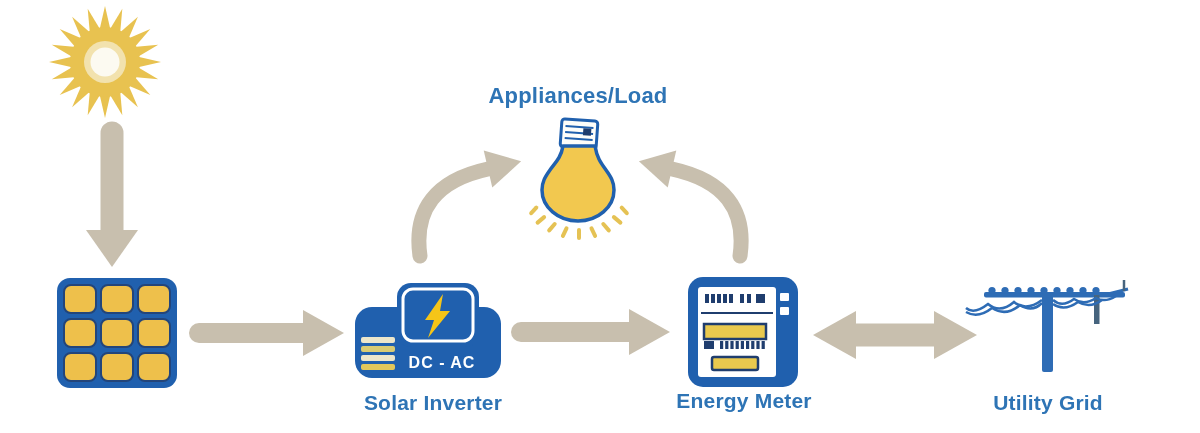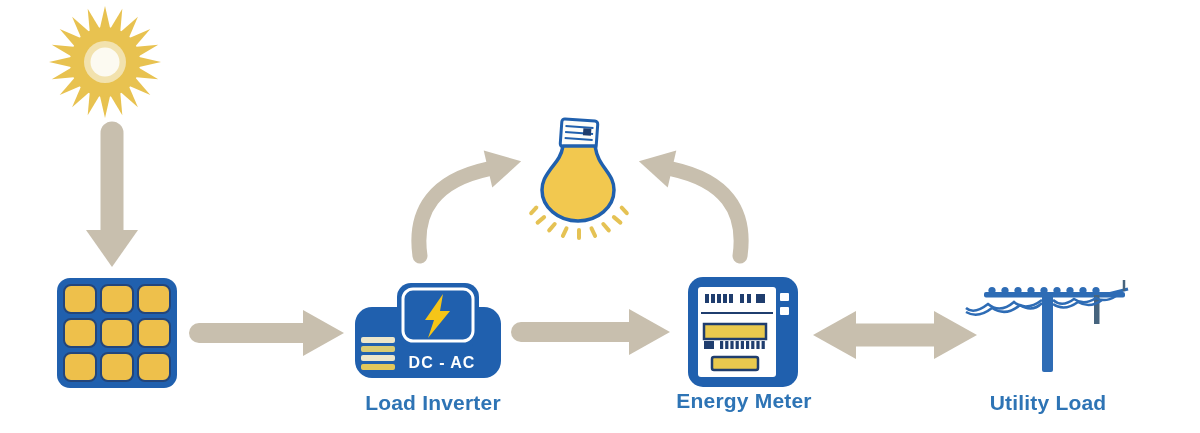--- a/index.html
+++ b/index.html
@@ -114,21 +114,21 @@
     <rect x="50" y="9" width="70" height="52" rx="10" fill="none" stroke="#FFFFFF" stroke-width="3"></rect>
     <polygon points="90,14 72,40 81,40 75,58 97,31 87,31" fill="#F5C518"></polygon>
     <g>
       <rect x="8" y="57" width="34" height="6" rx="2" fill="#ECE6CB"></rect>
       <rect x="8" y="66" width="34" height="6" rx="2" fill="#D8CB74"></rect>
       <rect x="8" y="75" width="34" height="6" rx="2" fill="#ECE6CB"></rect>
       <rect x="8" y="84" width="34" height="6" rx="2" fill="#E3C85B"></rect>
     </g>
     <text x="89" y="88" text-anchor="middle" font-family="Liberation Sans, sans-serif" font-size="16" font-weight="bold" letter-spacing="1" fill="#FFFFFF">DC - AC</text>
   </svg>
-  <div class="node-label" style="left:433px;top:391px">Load Inverter</div>
+  <div class="node-label" style="left:433px;top:391px">Solar Inverter</div>
 
   <svg class="abs" style="left:688px;top:277px" width="110" height="110" viewBox="0 0 110 110">
     <rect x="0" y="0" width="110" height="110" rx="15" fill="#2060AE"></rect>
     <rect x="10" y="10" width="78" height="90" rx="3" fill="#FFFFFF"></rect>
 
     <g fill="#1F3D6E">
       <rect x="17" y="17" width="4" height="9"></rect>
       <rect x="23" y="17" width="4" height="9"></rect>
       <rect x="29" y="17" width="4" height="9"></rect>
       <rect x="35" y="17" width="4" height="9"></rect>
@@ -183,22 +183,23 @@
 
     <rect x="136" y="23" width="5.5" height="29" fill="#46647E"></rect>
 
     <g stroke="#2E6CB5" stroke-width="2.5" fill="none">
       <path d="M8,36 Q16,43 30,32 Q42,42 56,30 Q68,40 84,28"></path>
       <path d="M8,40 Q20,47 34,36 Q48,45 62,33 Q74,41 84,31"></path>
       <path d="M95,28 Q104,36 116,27 Q126,34 138,26 Q147,31 158,24"></path>
       <path d="M95,32 Q106,40 120,30 Q132,37 144,28"></path>
     </g>
   </svg>
-  <div class="node-label" style="left:1048px;top:391px">Utility Load</div>
-
+  <div class="node-label" style="left:1048px;top:391px">Utility Grid</div>
+
+  <div class="node-label top-label" style="left:578px;top:83px">Appliances/Load</div>
 
   <svg class="abs" style="left:523px;top:112px" width="112" height="135" viewBox="0 0 112 135">
 
     <g transform="rotate(4 56 22)">
       <rect x="38" y="8" width="36" height="28" rx="3" fill="#FDFDFA" stroke="#2060AE" stroke-width="3"></rect>
       <line x1="42" y1="15" x2="70" y2="15" stroke="#2060AE" stroke-width="2"></line>
       <line x1="42" y1="21" x2="70" y2="21" stroke="#2060AE" stroke-width="2"></line>
       <line x1="42" y1="27" x2="70" y2="27" stroke="#2060AE" stroke-width="2"></line>
       <rect x="60" y="16" width="8" height="7" fill="#1F3D6E"></rect>
     </g>

